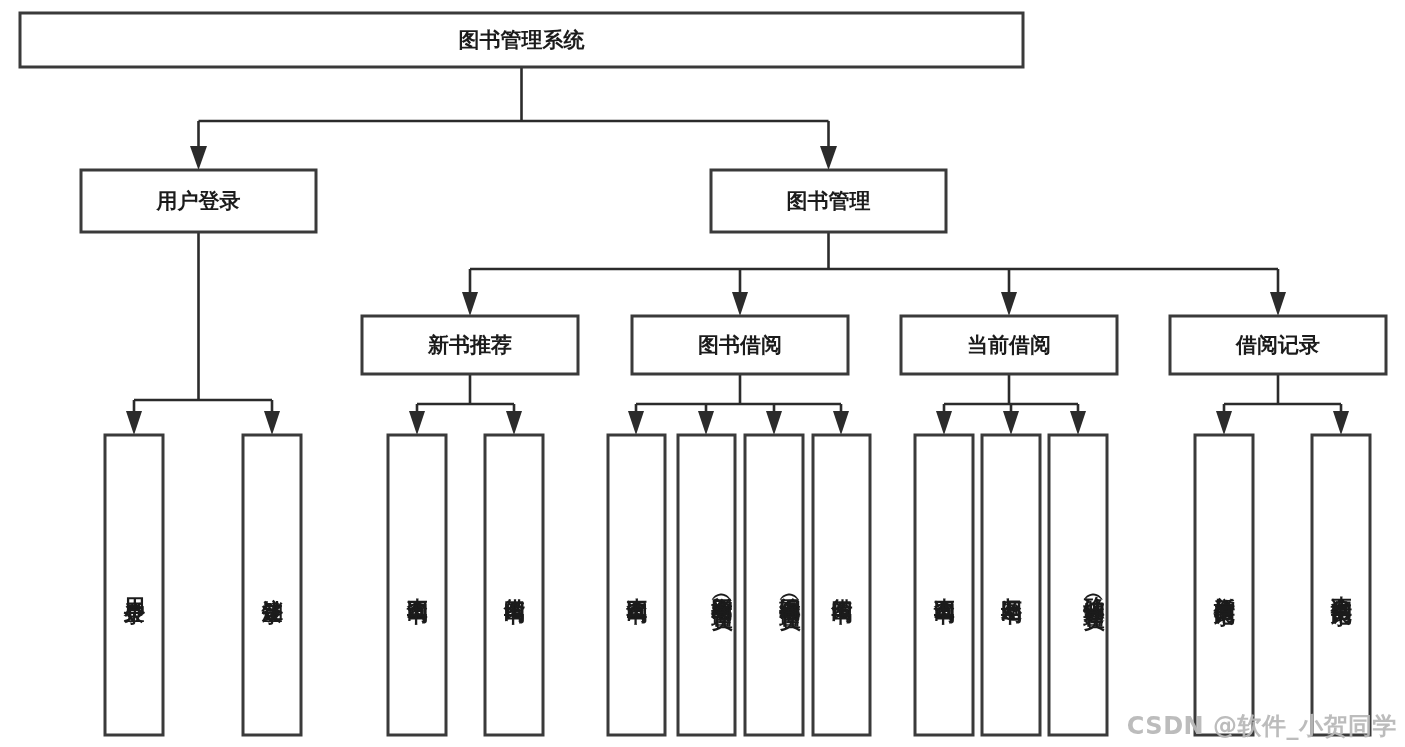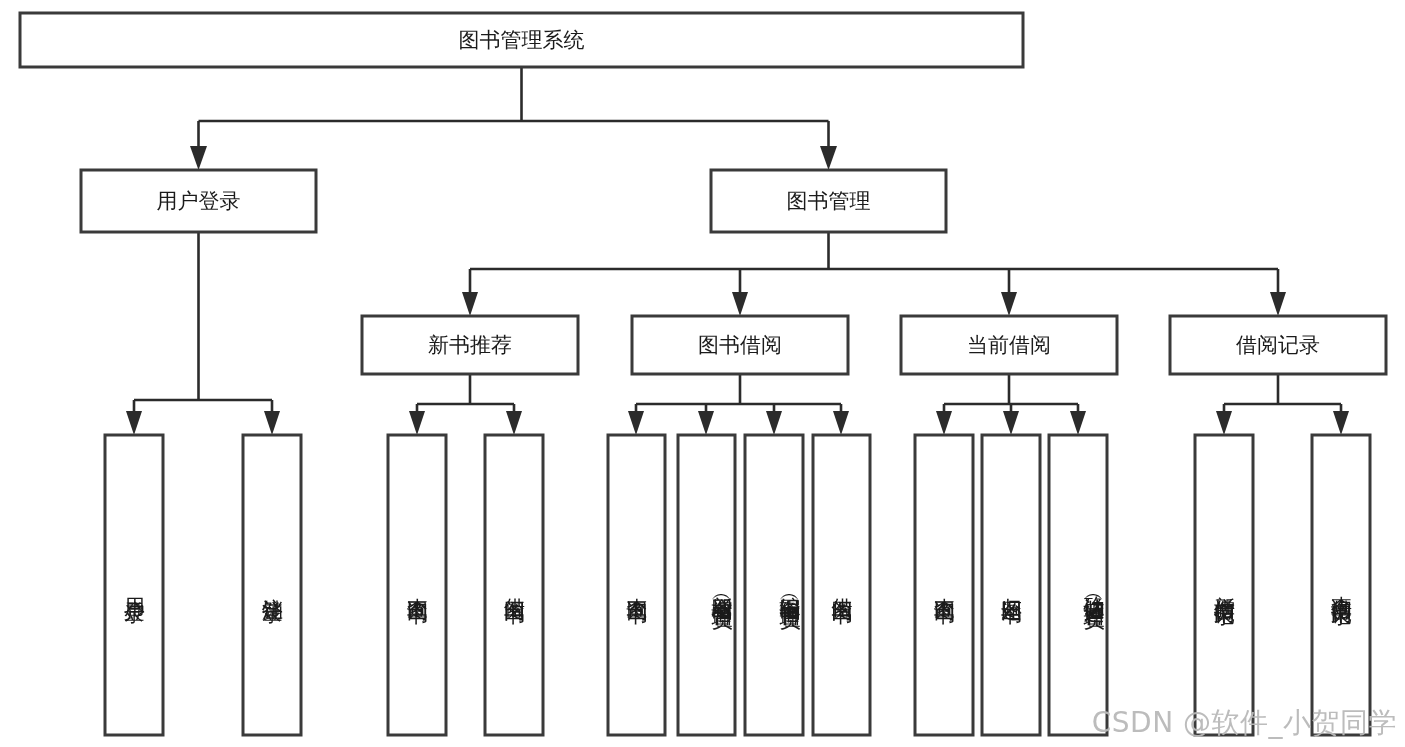--- a/index.html
+++ b/index.html
@@ -12,20 +12,21 @@
     width: 1405px;
     height: 747px;
     overflow: hidden;
     font-family: "DejaVu Sans", "Liberation Sans", sans-serif;
   }
   #diagram-root {
     position: relative;
     width: 1405px;
     height: 747px;
     background: #ffffff;
+    font-weight: bold;
   }
   svg#diagram-svg {
     position: absolute;
     top: 0;
     left: 0;
     width: 1405px;
     height: 747px;
     display: block;
   }
   .node-box {
@@ -65,21 +66,21 @@
     justify-content: center;
     text-align: center;
     white-space: nowrap;
     pointer-events: none;
   }
   .watermark {
     position: absolute;
     right: 8px;
     bottom: 5px;
     font-family: "DejaVu Sans", "Liberation Sans", sans-serif;
-    font-size: 28px;
+    font-size: 24px;
     color: #b9b9b9;
     opacity: 0.95;
     letter-spacing: 0.5px;
     white-space: nowrap;
   }
 </style>
 </head>
 <body>
 
 <div id="diagram-root">

